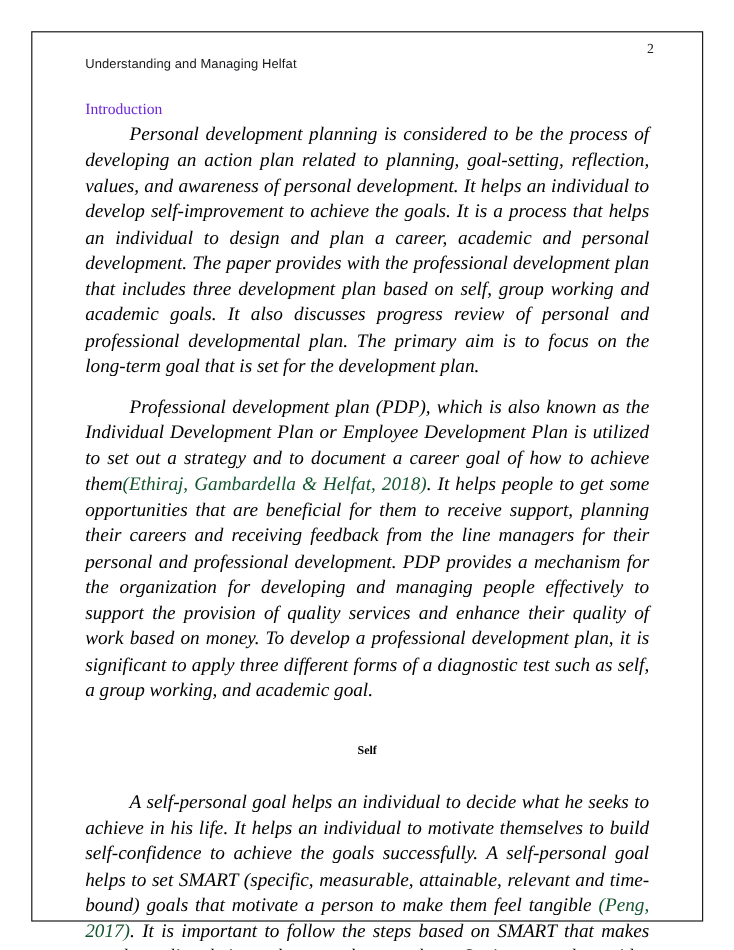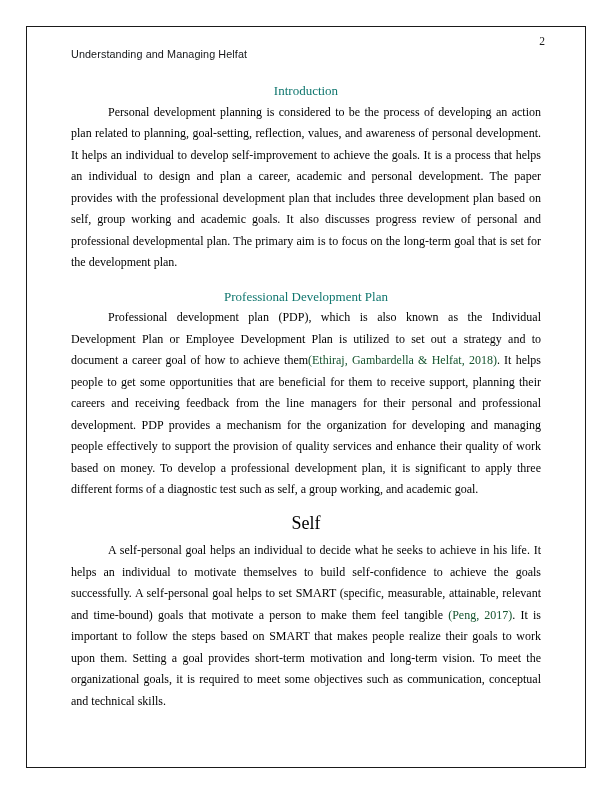--- a/index.html
+++ b/index.html
@@ -62,52 +62,53 @@
   }
 
   #content {
     position: absolute;
     left: 71px;
     top: 80px;
     width: 470px;
   }
 
   .h-blue {
-    text-align: center;
+    text-align: left;
     font-family: "Liberation Serif", "DejaVu Serif", serif;
     font-size: 13px;
     line-height: 21.5px;
-    color: #0f766e;
+    color: #6d28d9;
     font-weight: normal;
     margin: 0;
     padding: 0;
   }
 
   .h-bold {
     text-align: center;
     font-family: "Liberation Serif", "DejaVu Serif", serif;
-    font-size: 18px;
+    font-size: 10px;
     line-height: 21.5px;
-    font-weight: normal;
+    font-weight: bold;
     color: #000000;
-    margin: 0;
+    margin: 16px;
     padding: 0;
   }
 
   p.body {
     margin: 0;
     padding: 0;
     text-align: justify;
     text-justify: inter-word;
     font-family: "Liberation Serif", "DejaVu Serif", serif;
-    font-size: 12px;
+    font-size: 16px;
     line-height: 21.5px;
     color: #000000;
     text-indent: 37px;
     hyphens: none;
+    font-style: italic;
   }
 
   .cite {
     color: #14532d;
   }
 
   .gap-before-heading { height: 12px; }
   .gap-small { height: 6px; }
 </style>
 </head>
@@ -122,21 +123,20 @@
   <div id="running-header">Understanding and Managing Helfat</div>
 
   <div id="content">
 
     <h2 class="h-blue">Introduction</h2>
 
     <p class="body">Personal development planning is considered to be the process of developing an action plan related to planning, goal-setting, reflection, values, and awareness of personal development. It helps an individual to develop self-improvement to achieve the goals. It is a process that helps an individual to design and plan a career, academic and personal development. The paper provides with the professional development plan that includes three development plan based on self, group working and academic goals. It also discusses progress review of personal and professional developmental plan. The primary aim is to focus on the long-term goal that is set for the development plan.</p>
 
     <div class="gap-before-heading"></div>
 
-    <h2 class="h-blue">Professional Development Plan</h2>
 
     <p class="body"><span>Professional development plan (PDP), which is also known as the Individual Development Plan or Employee Development Plan is utilized to set out a strategy and to document a career goal of how to achieve them</span><span class="cite">(Ethiraj, Gambardella &amp; Helfat, 2018)</span><span>. It helps people to get some opportunities that are beneficial for them to receive support, planning their careers and receiving feedback from the line managers for their personal and professional development. PDP provides a mechanism for the organization for developing and managing people effectively to support the provision of quality services and enhance their quality of work based on money. To develop a professional development plan, it is significant to apply three different forms of a diagnostic test such as self, a group working, and academic goal.</span></p>
 
     <div class="gap-before-heading"></div>
 
     <h3 class="h-bold">Self</h3>
 
     <div class="gap-small"></div>
 
     <p class="body"><span>A self-personal goal helps an individual to decide what he seeks to achieve in his life. It helps an individual to motivate themselves to build self-confidence to achieve the goals successfully. A self-personal goal helps to set SMART (specific, measurable, attainable, relevant and time-bound) goals that motivate a person to make them feel tangible </span><span class="cite">(Peng, 2017)</span><span>. It is important to follow the steps based on SMART that makes people realize their goals to work upon them. Setting a goal provides short-term motivation and long-term vision. To meet the organizational goals, it is required to meet some objectives such as communication, conceptual and technical skills.</span></p>

